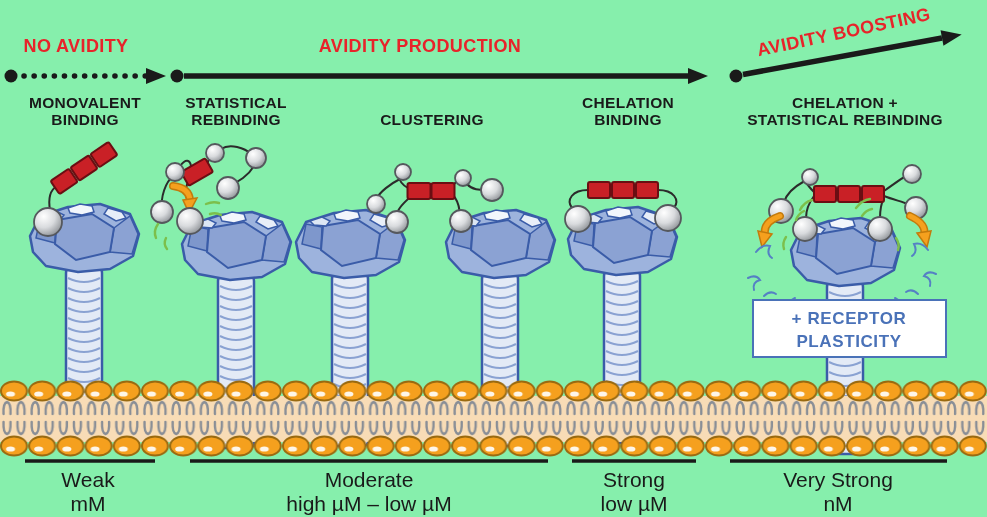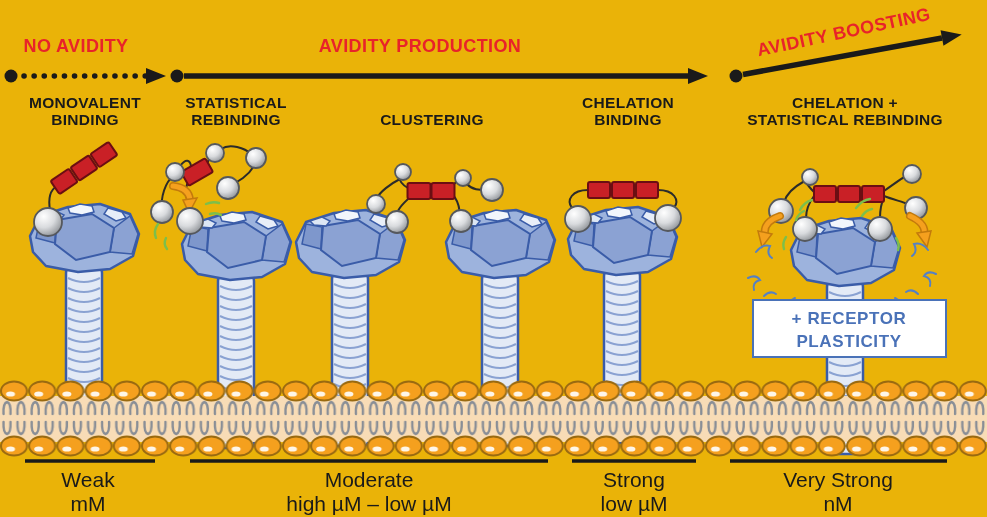--- a/index.html
+++ b/index.html
@@ -1,16 +1,16 @@
 <!DOCTYPE html>
 <html><head>
 <meta charset="utf-8">
 <style>
   html,body{margin:0;padding:0;background:#ffffff;}
-  .canvas{position:relative;width:987px;height:517px;background:#eab308;overflow:hidden;
+  .canvas{position:relative;width:987px;height:517px;background:#86efac;overflow:hidden;
           font-family:"Liberation Sans",sans-serif;}
   svg text{font-family:"Liberation Sans",sans-serif;}
   .red-label{font-weight:700;font-size:18px;fill:#E8232A;letter-spacing:.4px;}
   .mech{font-weight:700;font-size:15.5px;fill:#1A1A1A;letter-spacing:.3px;}
   .aff-strength{font-size:21px;fill:#1A1A1A;}
   .aff-range{font-size:21px;fill:#1A1A1A;}
   .boxt{font-weight:700;font-size:17px;fill:#4A72B8;letter-spacing:.6px;}
   .rod rect{fill:#C92026;stroke:#6B0E13;stroke-width:2;}
   .linker{fill:none;stroke:#2B2B2B;stroke-width:2;stroke-linecap:round;}
   .sph{fill:url(#sg);stroke:#55585D;stroke-width:1.8;}

